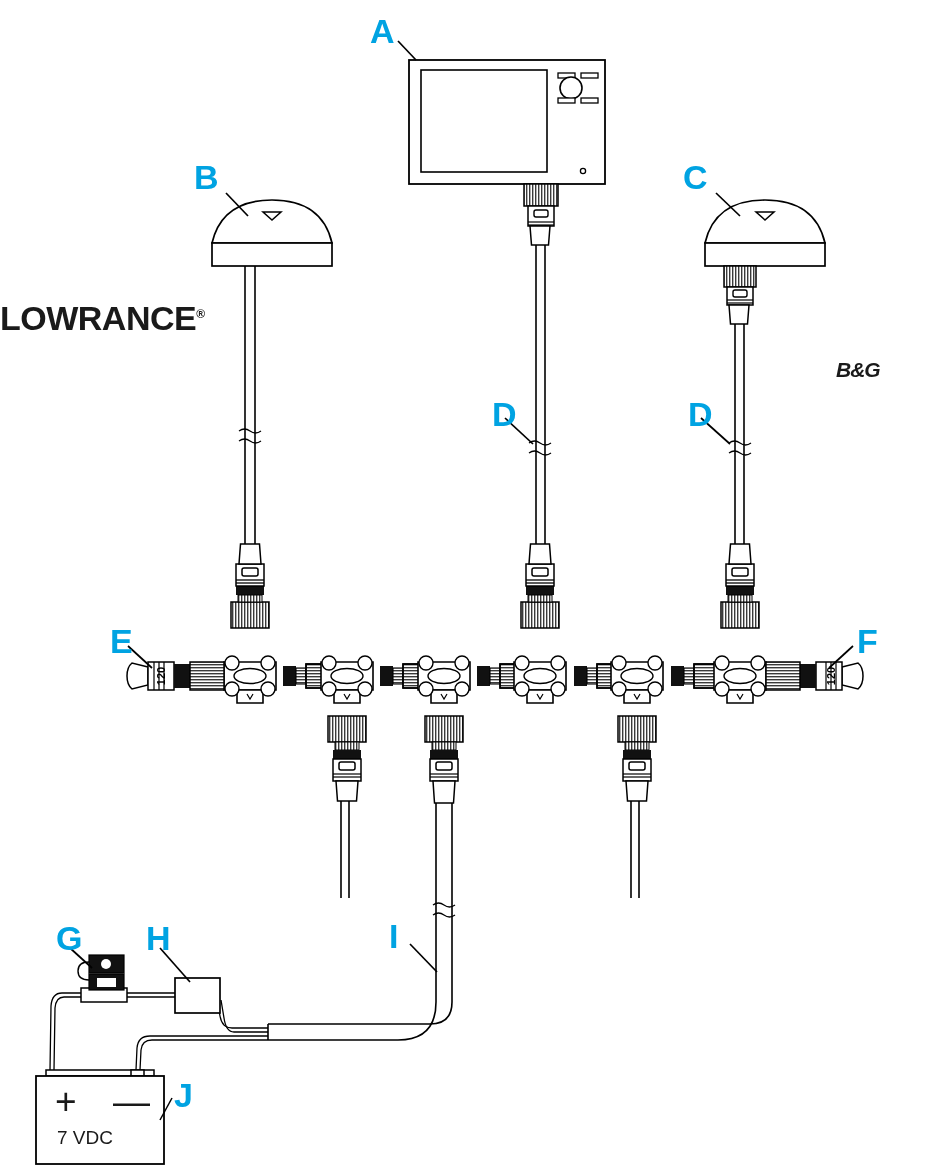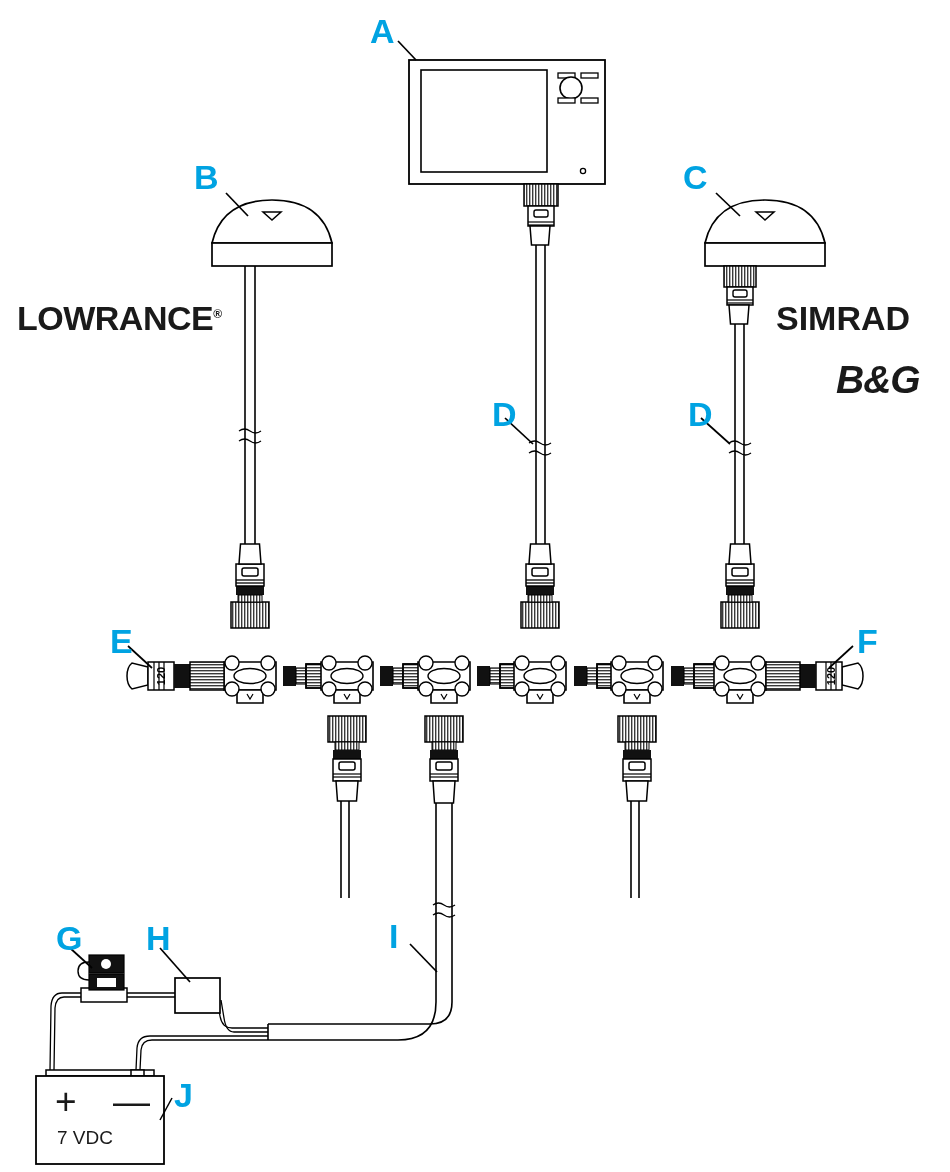--- a/index.html
+++ b/index.html
@@ -2,24 +2,24 @@
 <html><head>
 <meta charset="utf-8">
 <style>
   html,body{margin:0;padding:0;background:#ffffff;}
   body{font-family:"Liberation Sans",sans-serif;}
   #stage{position:relative;width:950px;height:1172px;background:#fff;overflow:hidden;}
   #stage svg{position:absolute;left:0;top:0;}
   .callout{position:absolute;font-family:"Liberation Sans",sans-serif;font-weight:bold;
            font-size:34px;line-height:34px;color:#00a3e2;user-select:none;}
   .brand{position:absolute;font-family:"Liberation Sans",sans-serif;font-weight:bold;color:#1a1a1a;}
-  #brand-lowrance{left:17px;top:299px;font-size:34px;letter-spacing:-0.5px;}
+  #brand-lowrance{left:0;top:299px;font-size:34px;letter-spacing:-0.5px;}
   #brand-lowrance .reg{font-size:12px;vertical-align:super;}
   #brand-simrad{left:776px;top:299px;font-size:34px;letter-spacing:0px;}
-  #brand-bg{left:836px;top:358px;font-size:39px;font-style:italic;letter-spacing:-1px;}
+  #brand-bg{left:836px;top:358px;font-size:21px;font-style:italic;letter-spacing:-1px;}
   .battlabel{position:absolute;color:#1a1a1a;font-family:"Liberation Sans",sans-serif;}
   #batt-plus{left:55px;top:1083px;font-size:37px;line-height:37px;font-weight:400;}
   #batt-minus{left:113px;top:1083px;font-size:37px;line-height:37px;font-weight:400;}
   #batt-volt{left:57px;top:1128px;font-size:19px;line-height:19px;}
 </style>
 </head>
 <body>
 
 <div id="stage">
 
@@ -330,20 +330,19 @@
 <div class="callout" style="left:492px;top:397px">D</div>
 <div class="callout" style="left:688px;top:397px">D</div>
 <div class="callout" style="left:110px;top:624px">E</div>
 <div class="callout" style="left:857px;top:624px">F</div>
 <div class="callout" style="left:56px;top:921px">G</div>
 <div class="callout" style="left:146px;top:921px">H</div>
 <div class="callout" style="left:389px;top:919px">I</div>
 <div class="callout" style="left:174px;top:1078px">J</div>
 
 <div class="brand" id="brand-lowrance"><span>LOWRANCE</span><span class="reg">®</span></div>
-<div class="brand" id="brand-simrad">SIMRAD</div>
 <div class="brand" id="brand-bg">B&amp;G</div>
 
 <div class="battlabel" id="batt-plus">+</div>
 <div class="battlabel" id="batt-minus">—</div>
 <div class="battlabel" id="batt-volt">7 VDC</div>
 
 </div>
 
 </body></html>

